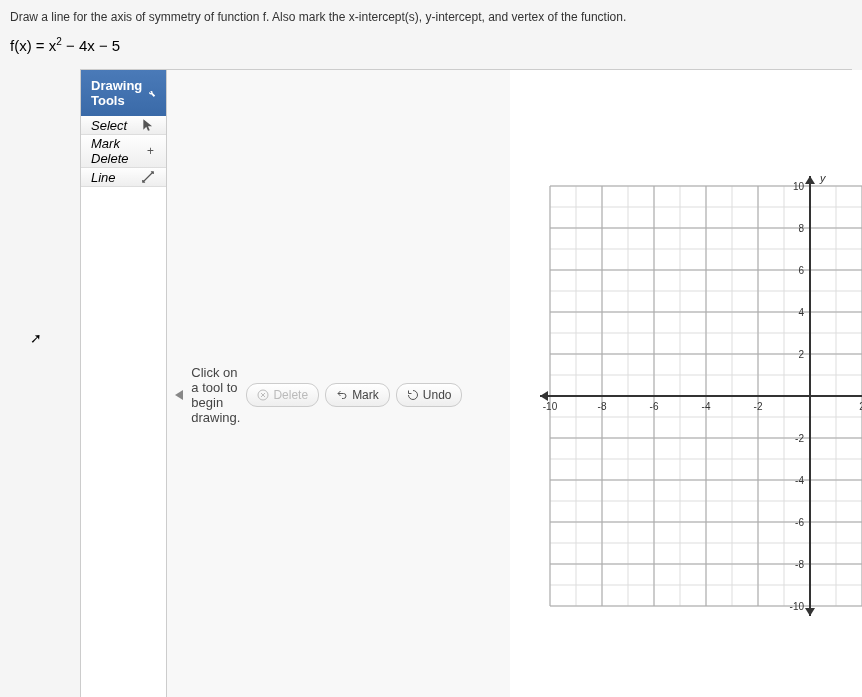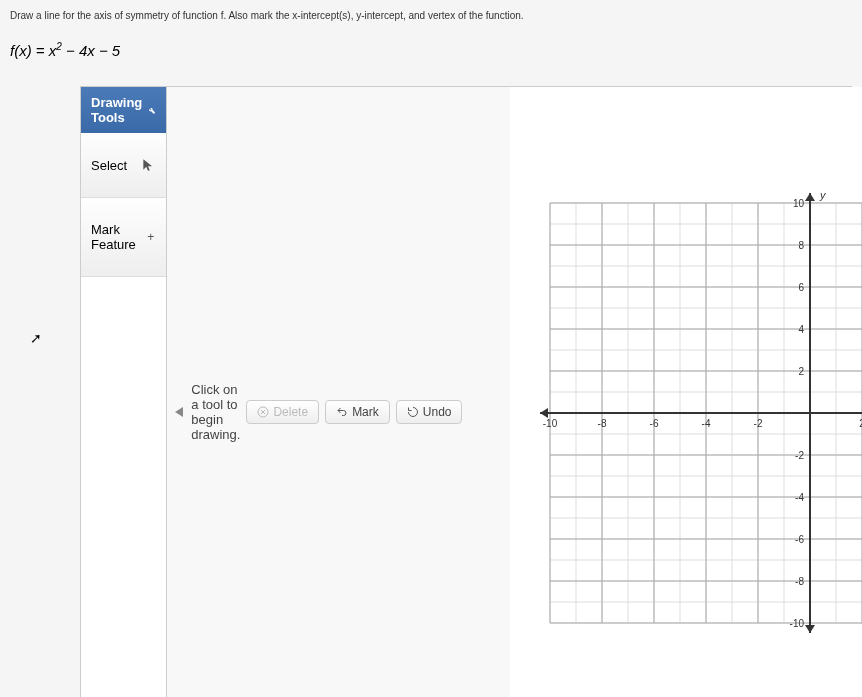--- a/index.html
+++ b/index.html
@@ -1,30 +1,30 @@
 <!DOCTYPE html>
 <html><head>
 <meta charset="utf-8">
 <style>
 * { box-sizing: border-box; margin: 0; padding: 0; }
 body { font-family: Arial, sans-serif; background: #f5f5f5; padding: 10px; width: 862px; height: 697px; overflow: hidden; }
-.question { font-size: 10px; color: #333; margin-bottom: 20px; }
-.formula { font-size: 15px; font-style: italic; margin-bottom: 27px; }
+.question { font-size: 12px; color: #333; margin-bottom: 12px; }
+.formula { font-size: 15px; margin-bottom: 15px; }
 .formula sup { font-size: 10px; }
 .workspace { display: flex; border: 1px solid #ccc; height: 653px; background: #f8f8f8; margin-left: 70px; }
 .sidebar { width: 150px; border-right: 1px solid #ccc; background: #fff; }
 .sidebar-header { background: linear-gradient(#4a7ab8, #3a6aa8); color:#fff; font-weight:bold; font-size:13px; padding: 8px 10px; display:flex; justify-content:space-between; align-items:center; }
 .wrench { width:14px; height:14px; }
-.tool-item { display:flex; justify-content:space-between; align-items:center; padding:24px 10px; border-bottom:1px solid #ddd; font-size:13px; cursor:pointer; background:linear-gradient(#fefefe,#eee); }
+.tool-item { display:flex; justify-content:space-between; align-items:center; padding:1px 10px; border-bottom:1px solid #ddd; font-size:13px; cursor:pointer; background:linear-gradient(#fefefe,#eee);font-style:italic; }
 .tool-icon { width:16px; height:16px; display:flex; align-items:center; justify-content:center; font-size:12px; color:#555; }
 .main-area { flex:1; display:flex; flex-direction:row; position:relative;gap:40px; }
 .toolbar { display:flex; align-items:center; padding:6px 8px; gap:6px; font-size:13px; color:#444; border-bottom:1px solid #ddd; }
 .toolbar-left { display:flex; align-items:center; flex:1; }
 .tri-left { width:0; height:0; border-top:5px solid transparent; border-bottom:5px solid transparent; border-right:8px solid #888; margin-right:8px; }
-.btn { border:1px solid #ccc; background:linear-gradient(#fff,#eee); padding:4px 10px; border-radius:4px; font-size:12px; cursor:pointer; display:flex; align-items:center; gap:4px; color:#444; }
+.btn { border:1px solid #ccc; background:linear-gradient(#fff,#eee); padding:4px 10px; border-radius:11px; font-size:12px; cursor:pointer; display:flex; align-items:center; gap:4px; color:#444; }
 .btn.disabled { color:#bbb; }
 .canvas-wrap { flex:1; position:relative; background:#fff; display:flex; align-items:center; justify-content:center; }
 svg.grid { display:block; }
 .grid-line-minor { stroke:#ddd; stroke-width:1; }
 .grid-line-major { stroke:#aaa; stroke-width:1; }
 .axis { stroke:#333; stroke-width:2; }
 .tick-label { font-size:10px; fill:#333; text-anchor:middle; }
 .tick-label-y { font-size:10px; fill:#333; text-anchor:end; }
 .axis-label { font-size:11px; fill:#333; font-style:italic; }
 .cursor-arrow { position:absolute; left:30px; top:330px; font-size:14px; pointer-events:none; }
@@ -50,22 +50,30 @@
     </div>
     <div class="tool-item">
       <span>Select</span>
       <span class="tool-icon">
         <svg width="14" height="14" viewBox="0 0 24 24" fill="#555">
             <path d="M4 2l0 18 5-5 3 7 3-1-3-7 7 0z"></path>
           </svg>
       </span>
     </div>
     <div class="tool-item">
-      <span>Mark Feature</span>
+      <span>Mark Delete</span>
       <span class="tool-icon">+</span>
+    </div>
+    <div class="tool-item">
+      <span>Line</span>
+      <span class="tool-icon">
+        <svg width="14" height="14" viewBox="0 0 24 24" fill="none" stroke="#555" stroke-width="2">
+            <path d="M3 21L21 3M17 3h4v4M7 21H3v-4"></path>
+          </svg>
+      </span>
     </div>
   </div>
 
   <div class="main-area">
     <div class="toolbar">
       <div class="toolbar-left">
         <div class="tri-left"></div>
         <span>Click on a tool to begin drawing.</span>
       </div>
       <div class="btn disabled">

